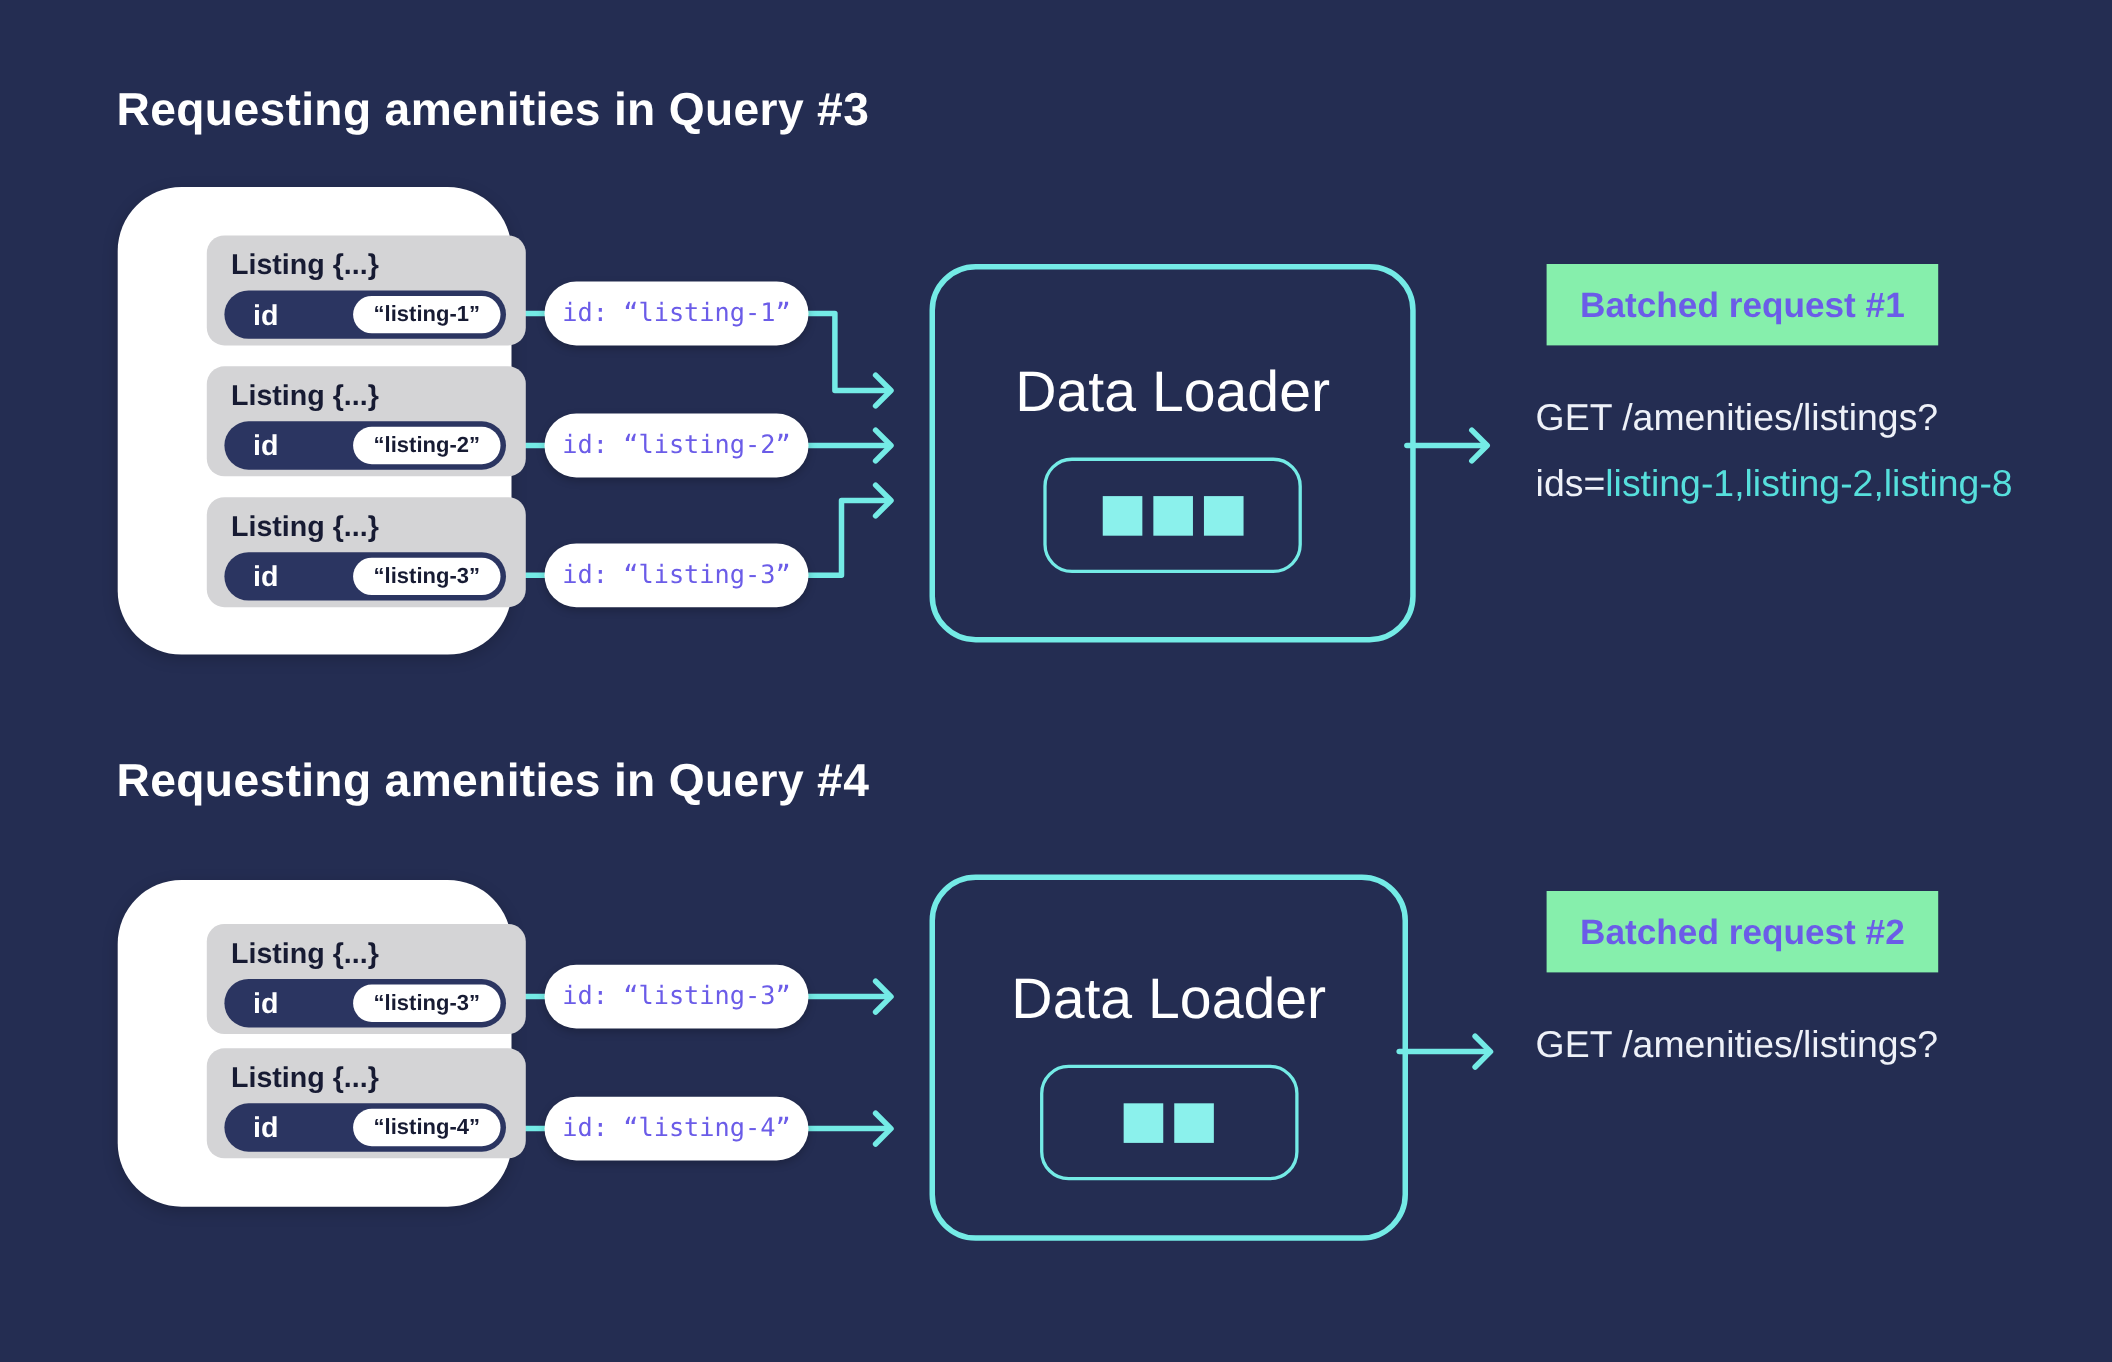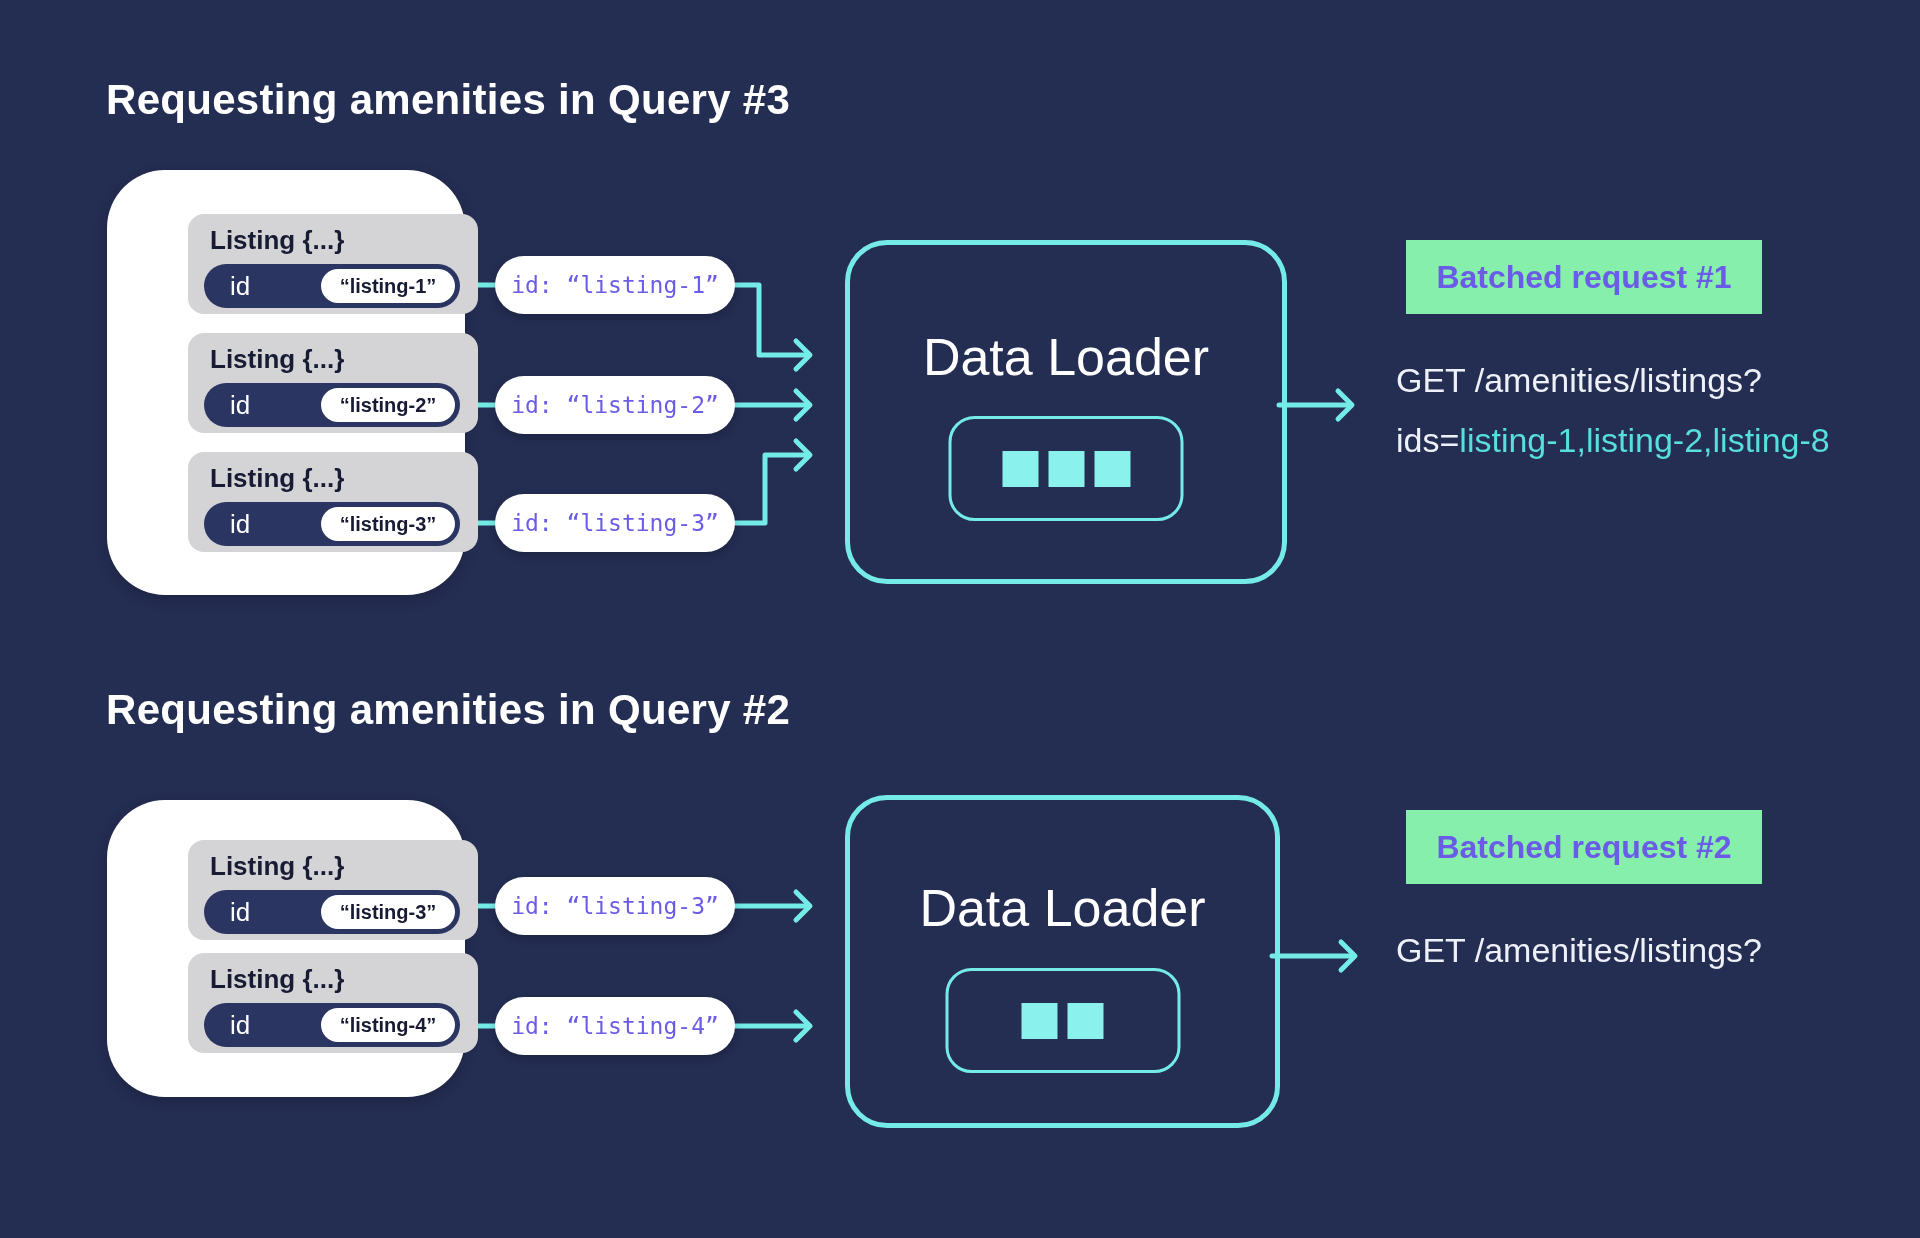--- a/index.html
+++ b/index.html
@@ -20,21 +20,21 @@
   .white-box{position:absolute;left:107px;width:358px;background:#fff;border-radius:58px;z-index:2;
              box-shadow:0 4px 14px rgba(0,0,0,.18);}
   #group1{top:170px;height:425px;} #group2{top:800px;height:297px;}
 
   .card{position:absolute;left:38px;width:290px;height:100px;background:var(--card-gray);border-radius:16px;margin-left:43px;}
   #group1 .card:nth-of-type(1){top:44px;} #group1 .card:nth-of-type(2){top:163px;} #group1 .card:nth-of-type(3){top:282px;}
   #group2 .card:nth-of-type(1){top:40px;} #group2 .card:nth-of-type(2){top:153px;}
   .card-label{position:absolute;left:22px;top:11px;font-size:26px;font-weight:600;color:var(--text-dark);white-space:nowrap;}
   .id-pill{position:absolute;left:16px;right:18px;top:50px;height:44px;background:var(--navy-pill);
            border-radius:22px;display:flex;align-items:center;}
-  .id-key{color:#fff;font-size:26px;font-weight:400;margin-left:26px;}
+  .id-key{color:#fff;font-size:26px;font-weight:700;margin-left:26px;}
   .id-val{position:absolute;right:5px;top:5px;height:34px;width:134px;background:#fff;border-radius:17px;
           display:flex;align-items:center;justify-content:center;font-size:20px;font-weight:700;color:var(--text-dark);}
 
   .code-pill{position:absolute;left:495px;width:240px;height:58px;background:#fff;border-radius:29px;z-index:2;
              display:flex;align-items:center;justify-content:center;
              font-family:"DejaVu Sans Mono",monospace;font-size:23px;color:var(--purple);
              box-shadow:0 3px 8px rgba(0,0,0,.22);white-space:nowrap;}
   #pill-1a{top:256px;} #pill-1b{top:376px;} #pill-1c{top:494px;}
   #pill-2a{top:877px;} #pill-2b{top:997px;}
 
@@ -132,21 +132,21 @@
       </div>
   </div>
 
   <div class="badge" id="badge1">Batched request #1</div>
 
   <div class="request" id="req1">
     <div>GET /amenities/listings?</div>
     <div><span>ids=</span><span class="ids">listing-1,listing-2,listing-8</span></div>
   </div>
 
-  <div class="section-title" id="title2">Requesting amenities in Query #2</div>
+  <div class="section-title" id="title2">Requesting amenities in Query #4</div>
 
   <div class="white-box" id="group2">
     <div class="card">
       <div class="card-label">Listing {...}</div>
       <div class="id-pill">
         <span class="id-key">id</span>
         <span class="id-val">“listing-3”</span>
       </div>
     </div>
     <div class="card">

